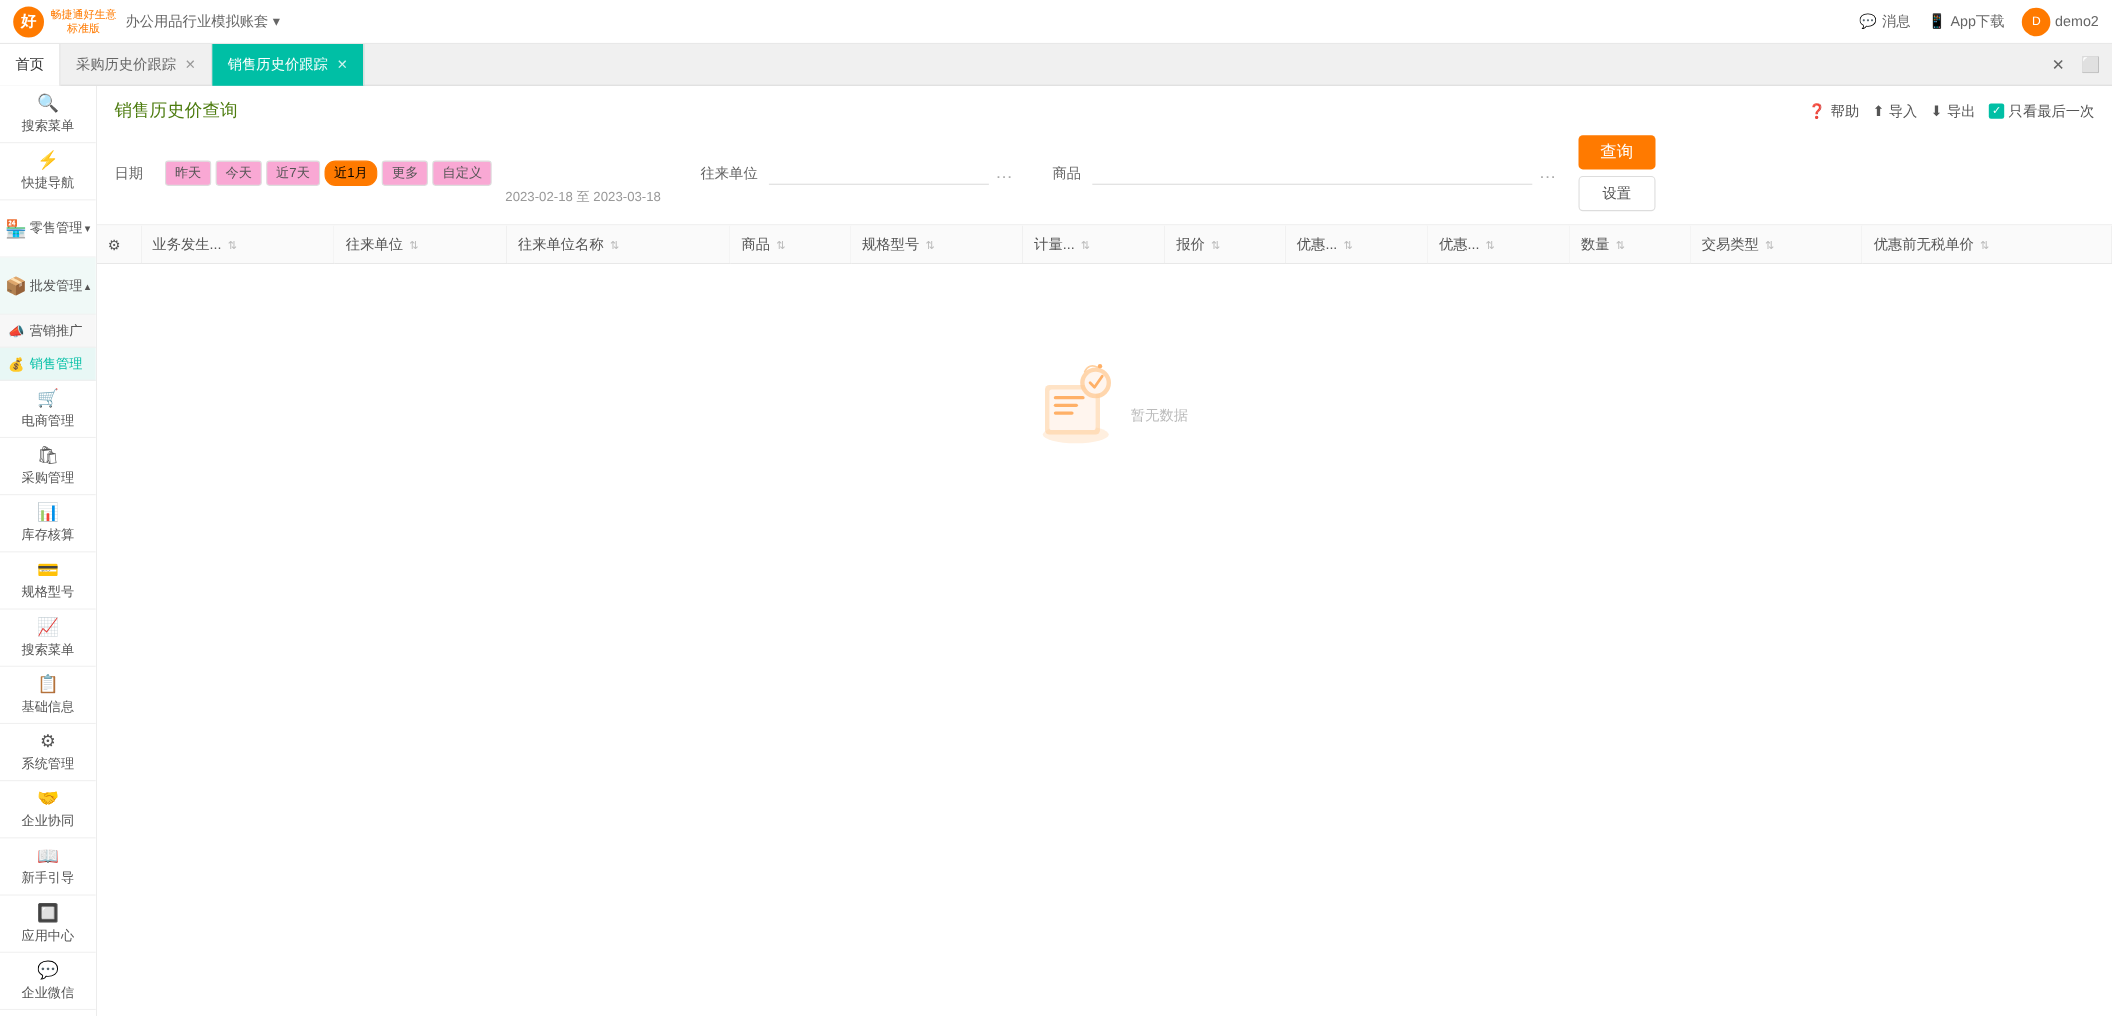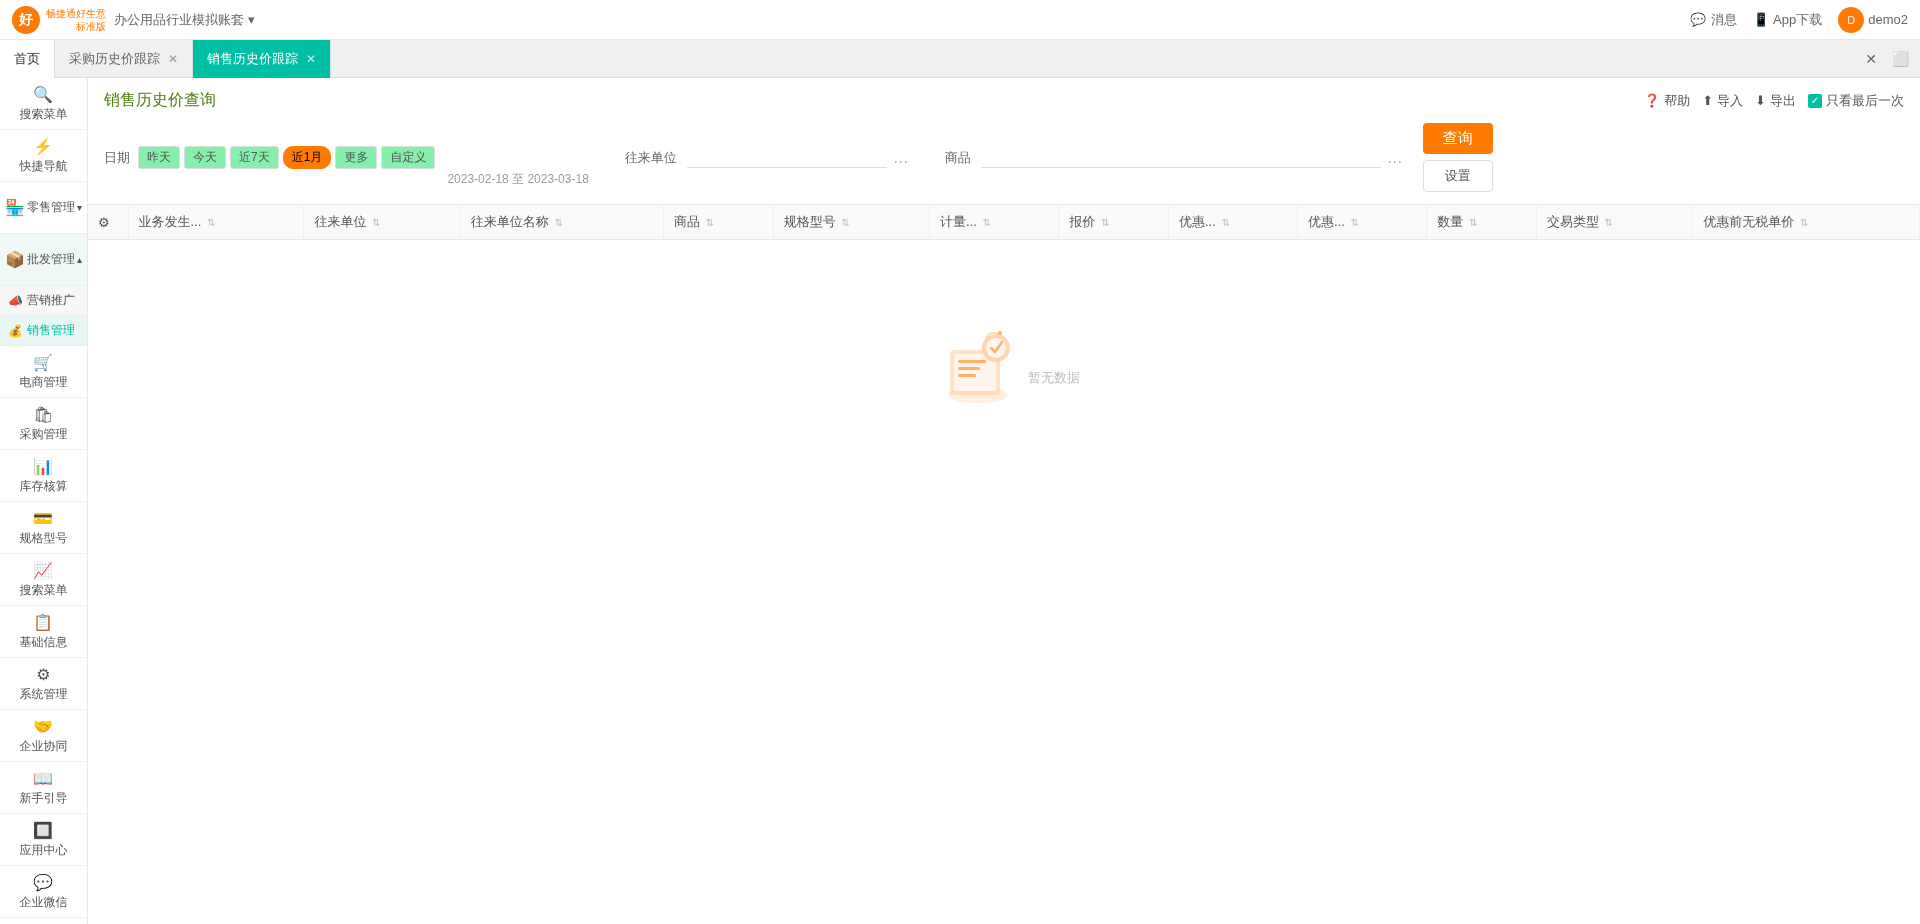--- a/index.html
+++ b/index.html
@@ -46,21 +46,21 @@
     .page-title { font-size: 16px; font-weight: 500; color: #4d7c0f; }
     .page-actions { display: flex; align-items: center; gap: 12px; font-size: 13px; color: #555; }
     .page-actions-item { display: flex; align-items: center; gap: 4px; cursor: pointer; }
     .view-last-checkbox { display: flex; align-items: center; gap: 4px; cursor: pointer; }
     .checkbox-checked { width: 14px; height: 14px; background: #00bfa5; border-radius: 2px; display: flex; align-items: center; justify-content: center; color: white; font-size: 10px; }
 
     
     .filter-row { display: flex; align-items: center; gap: 12px; padding: 2px 0; flex-wrap: wrap; }
     .filter-label { color: #666; font-size: 13px; margin-right: 4px; }
     .date-btns { display: flex; align-items: center; gap: 4px; }
-    .date-btn { padding: 2px 8px; border: 1px solid #ddd; border-radius: 3px; cursor: pointer; font-size: 12px; color: #555; background: #86efac; }
+    .date-btn { padding: 2px 8px; border: 1px solid #ddd; border-radius: 3px; cursor: pointer; font-size: 12px; color: #555; background: #f9a8d4; }
     .date-btn.active { background: #ff7a00; color: #000000; border-color: #ff7a00; border-radius: 10px; }
     .date-range { font-size: 12px; color: #999; margin-left: 4px; }
     .filter-field { display: flex; align-items: center; gap: 6px; margin-left: 24px; }
     .filter-input { border: none; border-bottom: 1px solid #ddd; outline: none; font-size: 13px; color: #333; width: 200px; padding: 2px 4px; background: transparent; }
     .filter-dots { color: #aaa; cursor: pointer; font-size: 16px; }
     .query-btn { background: #ff7a00; color: #fff; border: none; border-radius: 4px; padding: 6px 20px; font-size: 15px; cursor: pointer; }
     .settings-btn { border: 1px solid #ddd; background: #fff; color: #555; border-radius: 4px; padding: 6px 16px; font-size: 13px; cursor: pointer; }
 
     
     .table-container { flex: 1; background: #fff; margin: 0; overflow: auto; }
@@ -79,21 +79,21 @@
     ::-webkit-scrollbar-track { background: #f1f1f1; }
     ::-webkit-scrollbar-thumb { background: #ccc; border-radius: 3px; }
   </style>
 </head>
 <body>
 
 <div class="topbar">
   <div class="topbar-left">
     <div class="logo-area">
       <div class="logo-icon">好</div>
-      <div class="logo-text" style="white-space:pre-line;font-size:10px;text-align:right;">畅捷通好生意
+      <div class="logo-text" style="white-space:pre-line;font-size:10px;">畅捷通好生意
 标准版</div>
     </div>
     <div class="dropdown-area">
       <span>办公用品行业模拟账套</span>
       <span>▾</span>
     </div>
   </div>
   <div class="topbar-right">
     <div class="topbar-right-item">
       <span>💬</span>
@@ -226,21 +226,21 @@
             <span>导出</span>
           </div>
           <div class="view-last-checkbox">
             <div class="checkbox-checked">✓</div>
             <span>只看最后一次</span>
           </div>
         </div>
       </div>
 
       <div class="filter-row">
-        <div style="display:flex;align-items:center;gap:4px;">
+        <div style="display:flex;align-items:center;gap:16px;">
           <span class="filter-label">日期</span>
           <div class="date-btns">
             <button class="date-btn">昨天</button>
             <button class="date-btn">今天</button>
             <button class="date-btn">近7天</button>
             <button class="date-btn active">近1月</button>
             <button class="date-btn">更多</button>
             <button class="date-btn">自定义</button>
           </div>
         </div>

